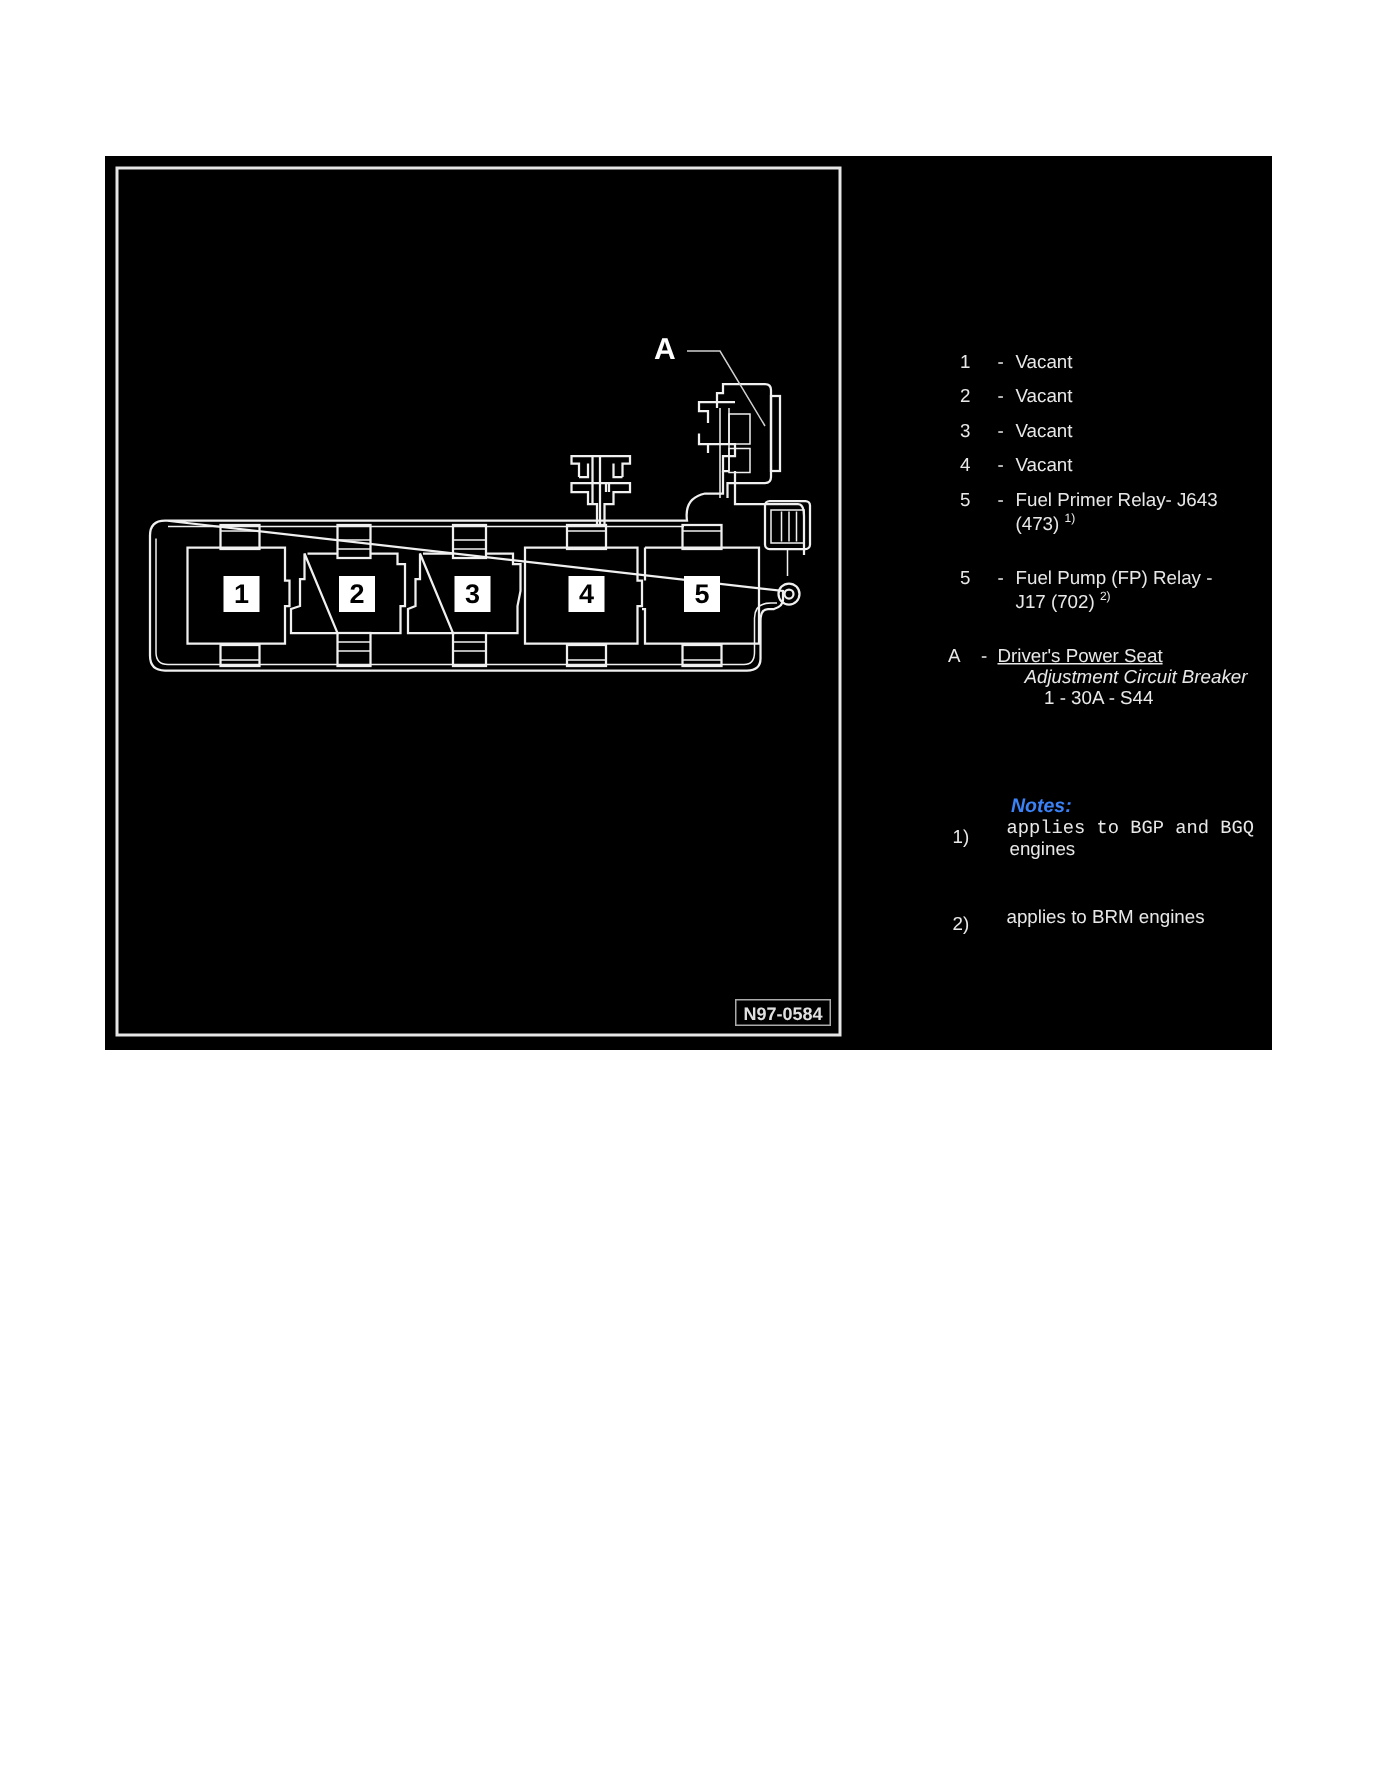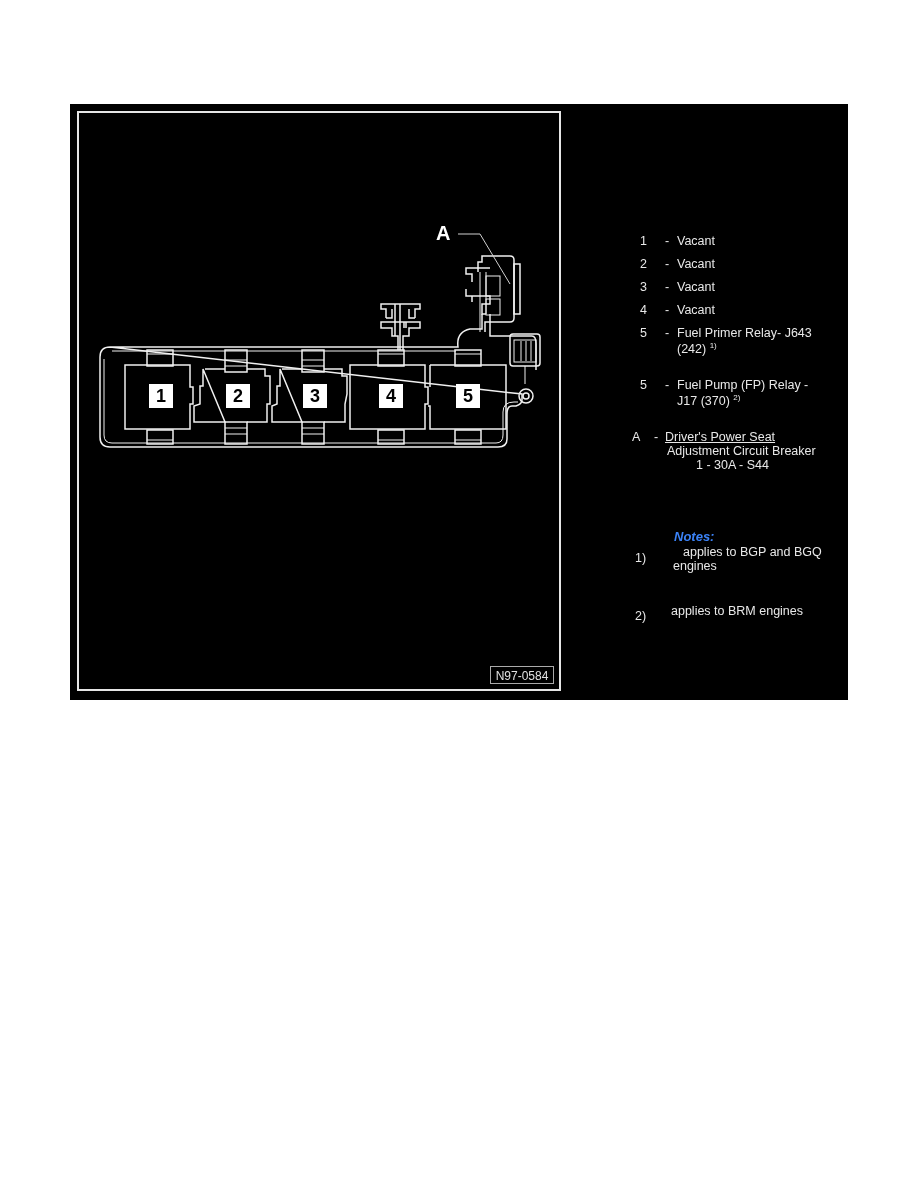--- a/index.html
+++ b/index.html
@@ -4,21 +4,21 @@
 <style>
   html, body { margin: 0; padding: 0; background: #ffffff; }
   body { width: 918px; height: 1188px; position: relative; overflow: hidden;
          font-family: "Liberation Sans", sans-serif; }
   .figure { position: absolute; left: 70px; top: 104px; width: 778px; height: 596px; background: #000; }
   .diagram-frame { position: absolute; left: 7px; top: 7px; width: 484px; height: 580px;
          border: 2px solid #e6e6e6; box-sizing: border-box; }
   .svg-wrap { position: absolute; left: 0; top: 0; }
   .fig-id { position: absolute; left: 420px; top: 562px; width: 64px; height: 18px;
          border: 1px solid #aaa; color: #e0e0e0; font-size: 12px; line-height: 18px;
-         text-align: center; box-sizing: border-box; }
+         text-align: center; box-sizing: border-box; font-weight: bold; }
   .legend { position: absolute; left: 550px; top: 0; width: 228px; height: 596px; color: #fff; }
   .legend-title { position: absolute; left: 2px; top: 19px; width: 226px; font-weight: bold;
          font-size: 14px; line-height: 17px; letter-spacing: -0.2px; }
   .row { position: absolute; font-size: 12.5px; line-height: 14px; color: #e8e8e8; }
   .row .k { position: absolute; left: 0; }
   .row .d { position: absolute; left: 25px; }
   .row .v { position: absolute; left: 37px; white-space: nowrap; }
   .row sup { font-size: 8px; vertical-align: 5px; }
   .notes-label { position: absolute; left: 54px; top: 425px; font-weight: bold; font-style: italic;
          font-size: 13px; color: #3b82f6; }
@@ -137,40 +137,40 @@
     </div>
     <div class="row" style="left:20px;top:199px;width:210px;height:16px;">
       <span class="k">4</span>
       <span class="d">-</span>
       <span class="v">Vacant</span>
     </div>
     <div class="row" style="left:20px;top:222px;width:210px;height:32px;">
       <span class="k">5</span>
       <span class="d">-</span>
       <span class="v">Fuel Primer Relay- J643</span>
-      <span class="v" style="top:13px;"><span>(242)</span> <sup>1)</sup></span>
+      <span class="v" style="top:13px;"><span>(473)</span> <sup>1)</sup></span>
     </div>
     <div class="row" style="left:20px;top:274px;width:210px;height:32px;">
       <span class="k">5</span>
       <span class="d">-</span>
       <span class="v">Fuel Pump (FP) Relay -</span>
-      <span class="v" style="top:13px;"><span>J17 (370)</span> <sup>2)</sup></span>
+      <span class="v" style="top:13px;"><span>J17 (702)</span> <sup>2)</sup></span>
     </div>
     <div class="row" style="left:12px;top:326px;width:216px;height:46px;">
       <span class="k">A</span>
       <span class="d" style="left:22px;">-</span>
       <span class="v" style="left:33px;text-decoration:underline;">Driver's Power Seat</span>
-      <span class="v" style="left:35px;top:14px;">Adjustment Circuit Breaker</span>
+      <span class="v" style="left:51px;top:14px;font-style:italic;">Adjustment Circuit Breaker</span>
       <span class="v" style="left:33px;top:28px;margin-left:31px;">1 - 30A - S44</span>
     </div>
 
     <div class="notes-label">Notes:</div>
     <div class="row" style="left:15px;top:441px;width:210px;height:30px;">
       <span class="k" style="top:6px;">1)</span>
-      <span class="v" style="left:48px;">applies to BGP and BGQ</span>
+      <span class="v" style="left:36px;font-family:Liberation Mono, monospace;">applies to BGP and BGQ</span>
       <span class="v" style="left:38px;top:14px;">engines</span>
     </div>
     <div class="row" style="left:15px;top:500px;width:210px;height:20px;">
       <span class="k" style="top:5px;">2)</span>
       <span class="v" style="left:36px;text-align:center;">applies to BRM engines</span>
     </div>
   </div>
 </div>
 
 </body></html>

